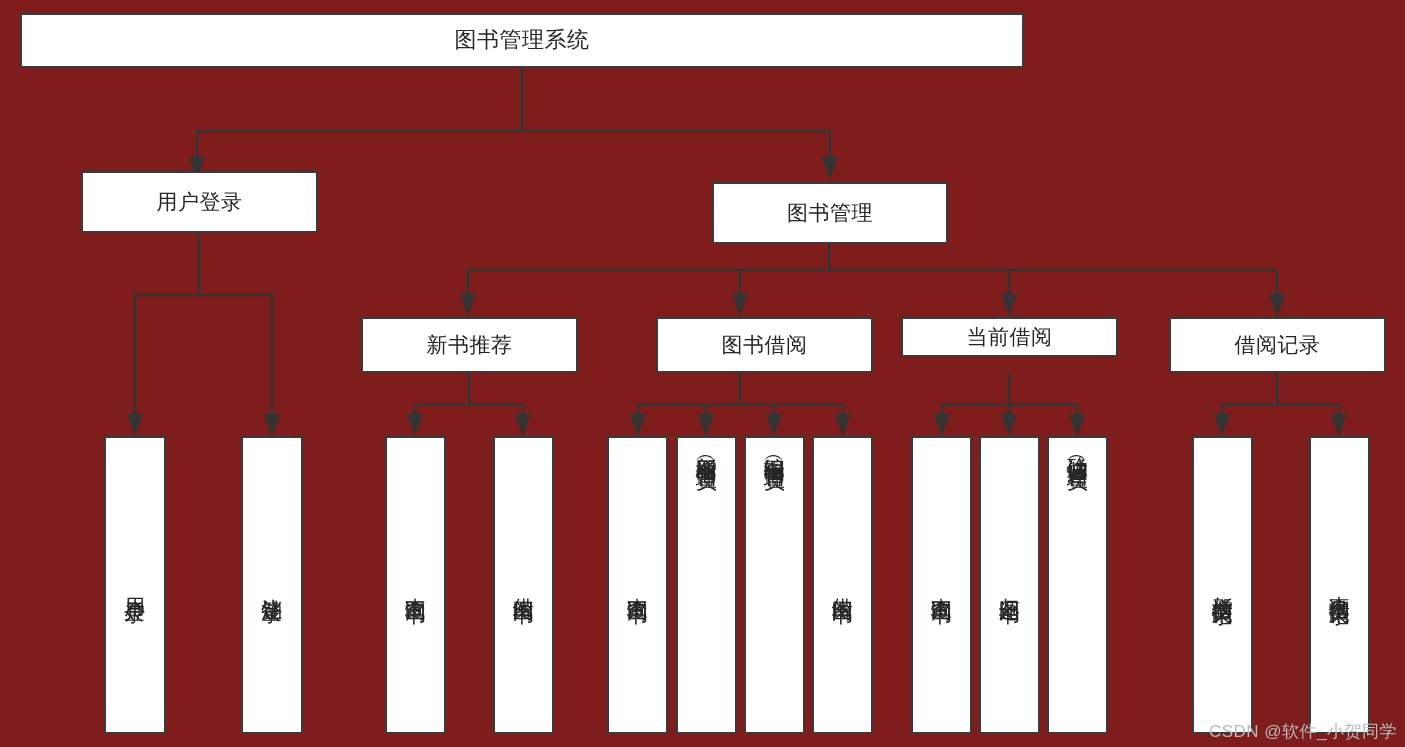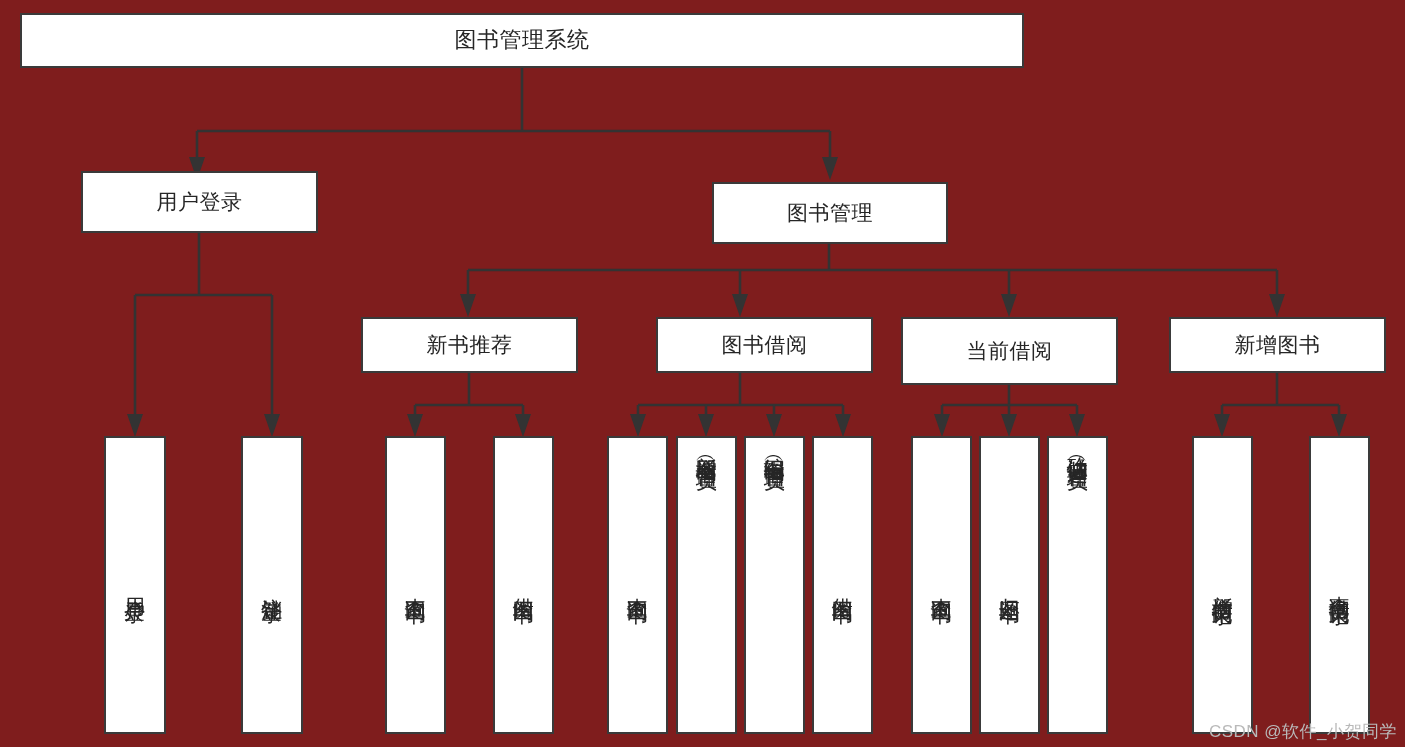--- a/index.html
+++ b/index.html
@@ -187,26 +187,26 @@
   </div>
 
   <div class="node h" style="left:361px; top:317px; width:217px; height:56px;text-align:right;">
     <span class="label">新书推荐</span>
   </div>
 
   <div class="node h" style="left:632px; top:317px; width:217px; height:56px;margin-left:24px;">
     <span class="label">图书借阅</span>
   </div>
 
-  <div class="node h" style="left:901px; top:317px; width:217px; height:68px;">
+  <div class="node h" style="left:901px; top:317px; width:217px; height:40px;">
     <span class="label">当前借阅</span>
   </div>
 
   <div class="node h" style="left:1169px; top:317px; width:217px; height:56px;">
-    <span class="label">新增图书</span>
+    <span class="label">借阅记录</span>
   </div>
 
   <div class="node v center" style="left:104px; top:436px; width:62px; height:298px;">
     <span class="label">用户登录</span>
   </div>
 
   <div class="node v center" style="left:241px; top:436px; width:62px; height:298px;">
     <span class="label">注销登录</span>
   </div>
 

